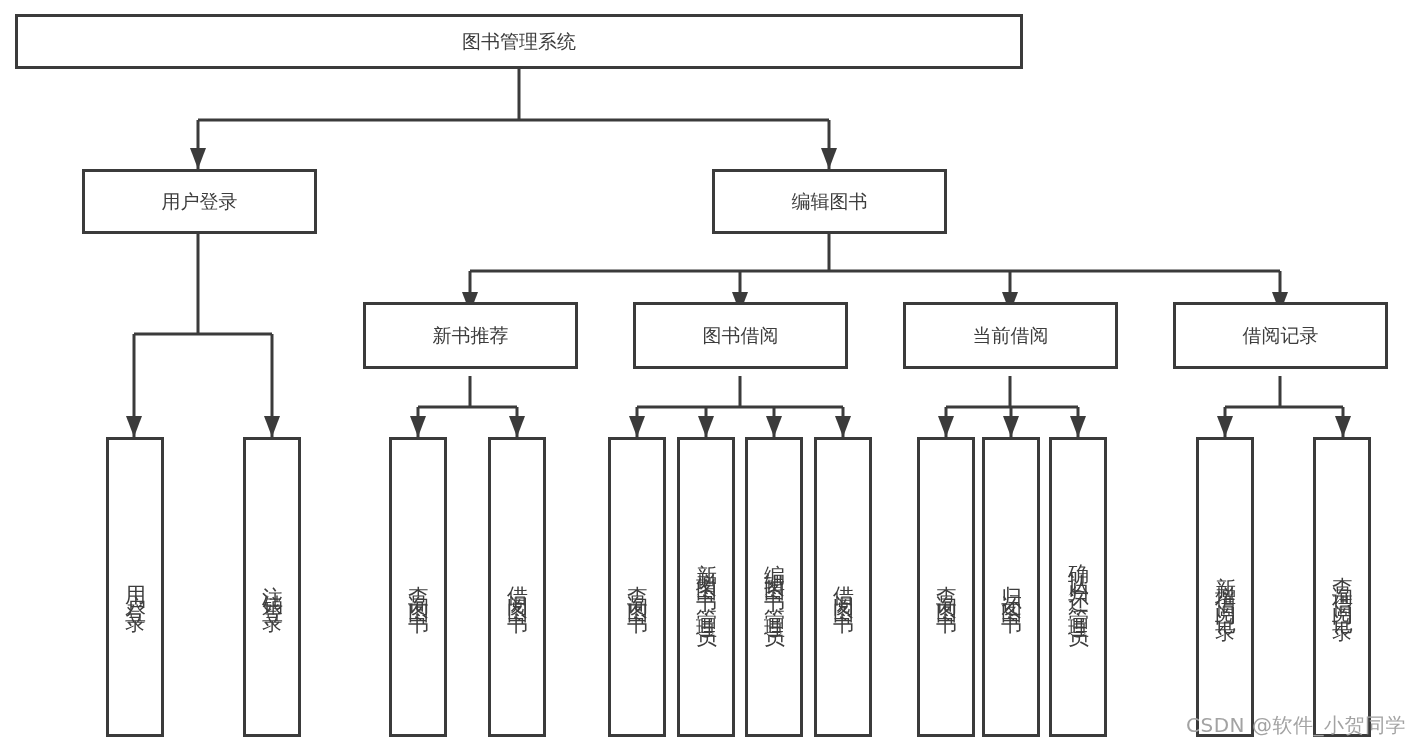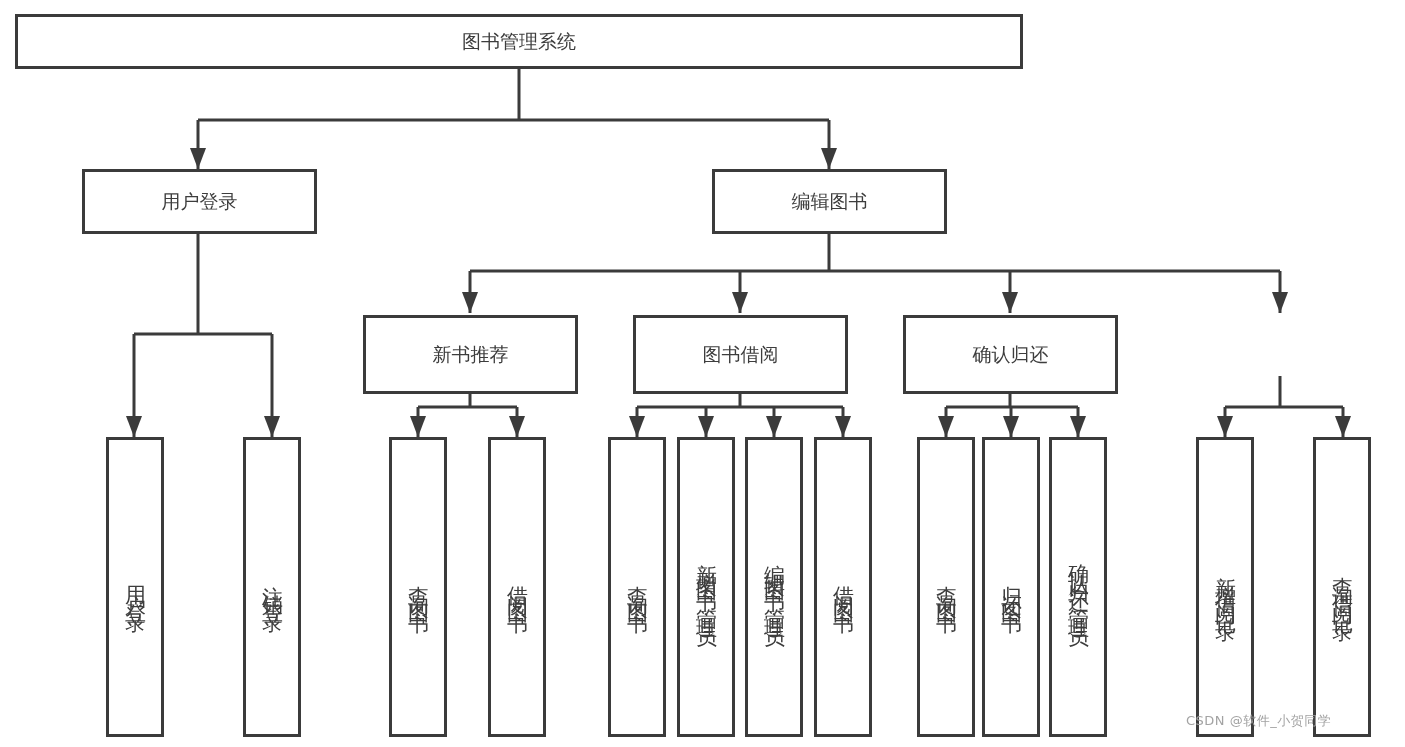--- a/index.html
+++ b/index.html
@@ -25,21 +25,21 @@
     display: flex;
     align-items: center;
     justify-content: center;
     color: #3d3d3d;
     z-index: 2;
   }
   .h-label { font-size: 19px; white-space: nowrap; }
   .root-box   { left: 15px;  top: 14px;  width: 1008px; height: 55px; }
   .l2-a       { left: 82px;  top: 169px; width: 235px;  height: 65px; }
   .l2-b       { left: 712px; top: 169px; width: 235px;  height: 65px; }
-  .l3         { top: 315px;  width: 215px; height: 79px; justify-content: center; }
+  .l3         { top: 302px;  width: 215px; height: 67px; justify-content: center; }
   .l3-0 { left: 363px; }
   .l3-1 { left: 633px; }
   .l3-2 { left: 903px; }
   .l3-3 { left: 1173px; }
   .leaf {
     top: 437px;
     width: 58px;
     height: 300px;
     writing-mode: vertical-rl;
     text-orientation: mixed;
@@ -57,21 +57,21 @@
   .leaf-7  { left: 814px; }
   .leaf-8  { left: 917px; }
   .leaf-9  { left: 982px; }
   .leaf-10 { left: 1049px; }
   .leaf-11 { left: 1196px; }
   .leaf-12 { left: 1313px; }
   .watermark {
     position: absolute;
     left: 1186px;
     top: 712px;
-    font-size: 13px;
+    font-size: 20px;
     color: #a3a3a3;
     letter-spacing: 0.5px;
     white-space: nowrap;
     z-index: 5;
   }
 </style>
 </head>
 <body>
 
 <div class="canvas">
@@ -130,21 +130,24 @@
     <span class="h-label">编辑图书</span>
   </div>
 
   <div class="box l3 l3-0">
     <span class="h-label">新书推荐</span>
   </div>
   <div class="box l3 l3-1">
     <span class="h-label">图书借阅</span>
   </div>
   <div class="box l3 l3-2">
-    <span class="h-label">确认归还</span>
+    <span class="h-label">当前借阅</span>
+  </div>
+  <div class="box l3 l3-3">
+    <span class="h-label">借阅记录</span>
   </div>
 
   <div class="box leaf leaf-0">
     <span>用户登录</span>
   </div>
   <div class="box leaf leaf-1">
     <span>注销登录</span>
   </div>
   <div class="box leaf leaf-2">
     <span>查询图书</span>

